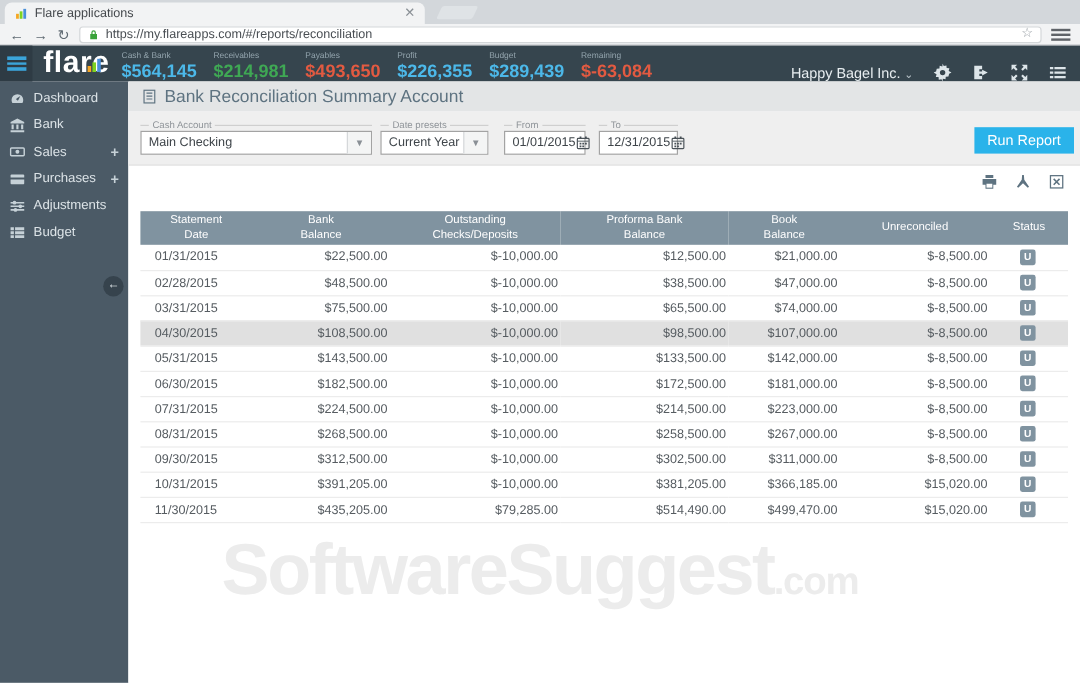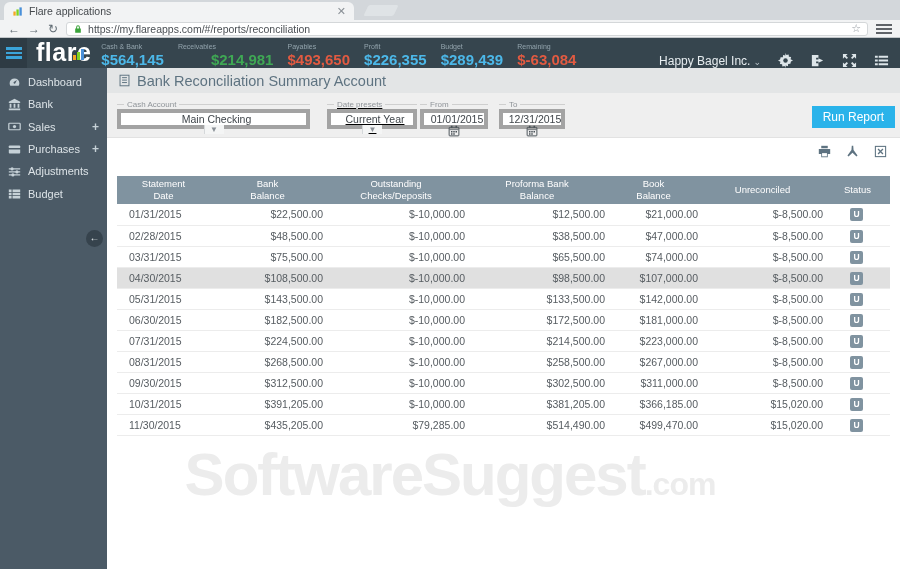--- a/index.html
+++ b/index.html
@@ -61,28 +61,28 @@
   .title-icon { width:13px; height:13px; color:#5e7381; display:inline-flex; }
   .title-icon svg { width:100%; height:100%; }
   .page-title { font-size:14.5px; color:#5e7381; }
 
   .filter-bar { position:absolute; left:0; top:25px; width:793px; height:45px; background:#efefef;
                 border-bottom:1px solid #e2e2e2; }
   .fgroup { position:absolute; top:6px; }
   .flabel { font-size:8px; color:#8f9499; display:flex; align-items:center; gap:3px; height:10px; }
   .flabel::before { content:""; width:7px; border-top:1px solid #cfcfcf; }
   .flabel::after { content:""; flex:1; border-top:1px solid #cfcfcf; }
-  .fcontrol { height:20px; background:#fff; border:4px solid #a3a3a3; display:flex; align-items:center;flex-direction:column; }
+  .fcontrol { height:20px; background:#fff; border:1px solid #a3a3a3; display:flex; align-items:center; }
   .fvalue { font-size:10.5px; color:#3f454a; padding-left:6px; flex:1; white-space:nowrap; }
   .fchevron { width:20px; height:18px; border-left:1px solid #d5d8da; background:#f4f5f5; color:#8a9096;
               font-size:8px; display:flex; align-items:center; justify-content:center; }
   .fcal { width:18px; color:#4a5258; display:flex; align-items:center; justify-content:center; }
   .fcal svg { width:12px; height:12px; }
   .grp-cash { left:10px; width:193px; }
-  .grp-presets { left:220px; width:90px;text-decoration:underline; }
+  .grp-presets { left:210px; width:90px; }
   .grp-from { left:313px; width:68px; }
   .grp-to { left:392px; width:66px; }
   .run-btn { position:absolute; right:5px; top:13px; height:22px; background:#2ab3ea; color:#fff;
              font-size:12px; border:none; padding:0 11px; cursor:pointer; font-family:inherit; }
 
   .toolbar { position:absolute; right:13px; top:77px; display:flex; gap:15px; }
   .ticon { width:13px; height:13px; color:#5e7381; cursor:pointer; display:inline-flex; }
   .ticon svg { width:100%; height:100%; }
 
   
@@ -164,21 +164,21 @@
           <i style="height:11px;background:#4a90d9;"></i>
       </span>
     </div>
     <div class="stats">
         <div class="stat">
           <div class="stat-label">Cash &amp; Bank</div>
           <div class="stat-value" style="color: rgb(76, 184, 233);">$564,145</div>
         </div>
         <div class="stat">
           <div class="stat-label">Receivables</div>
-          <div class="stat-value" style="color: rgb(63, 168, 84); margin-left: 33px;">$214,981</div>
+          <div class="stat-value" style="color: rgb(63, 168, 84);">$214,981</div>
         </div>
         <div class="stat">
           <div class="stat-label">Payables</div>
           <div class="stat-value" style="color: rgb(226, 90, 65);">$493,650</div>
         </div>
         <div class="stat">
           <div class="stat-label">Profit</div>
           <div class="stat-value" style="color: rgb(76, 184, 233);">$226,355</div>
         </div>
         <div class="stat">

